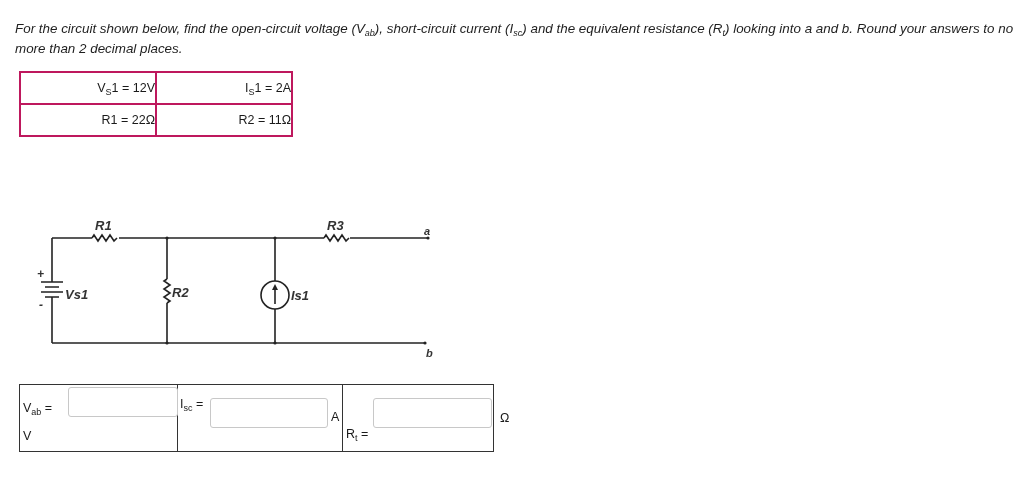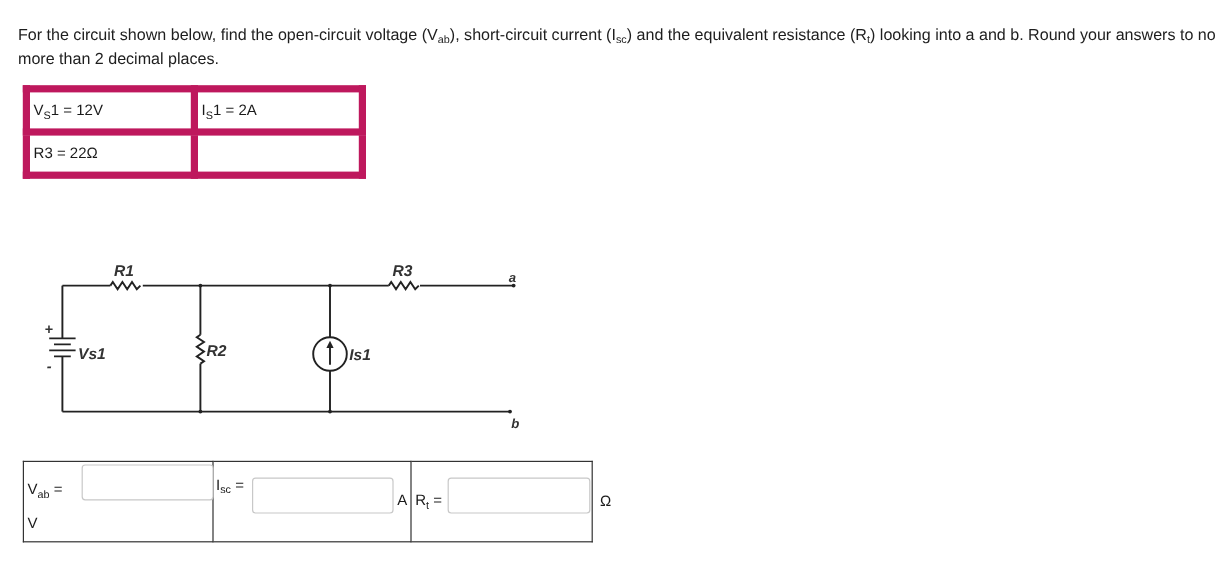--- a/index.html
+++ b/index.html
@@ -2,30 +2,31 @@
 <html><head>
 <meta charset="utf-8">
 <style>
   html, body { margin: 0; padding: 0; background: #ffffff; }
   body {
     width: 1024px; height: 483px; position: relative; overflow: hidden;
     font-family: "Liberation Sans", "DejaVu Sans", sans-serif; color: #1a1a1a;
   }
   .question {
     position: absolute; left: 15px; top: 19px; width: 1000px;
-    font-size: 13.4px; line-height: 20px; color: #1e1e1e;
+    font-size: 13.4px; line-height: 20px; color: #1e1e1e; font-style: italic;
   }
   .question sub { font-size: 9px; vertical-align: -3px; line-height: 0; }
   .given {
     position: absolute; left: 19px; top: 71px;
     border-collapse: collapse; font-size: 12.5px;
   }
   .given td {
-    border: 6px solid #be185d; height: 30px; padding: 0 0 0 3px;
+    border: 2px solid #be185d; height: 30px; padding: 0 0 0 3px;
     vertical-align: middle;
+    text-align: right;
   }
   .given td.c1 { width: 131px; }
   .given td.c2 { width: 131px; margin-left: 16px; }
   .given sub { font-size: 9px; vertical-align: -3px; line-height: 0; }
   .circuit { position: absolute; left: 0; top: 200px; }
   .answers {
     position: absolute; left: 19px; top: 384px;
     border-collapse: collapse; font-size: 12.5px;
   }
   .answers td { border: 1px solid #333; height: 66px; vertical-align: middle; padding: 0; }
@@ -44,22 +45,22 @@
 
 <div class="question"><span>For the circuit shown below, find the open-circuit voltage (V</span><sub>ab</sub><span>), short-circuit current (I</span><sub>sc</sub><span>) and the equivalent resistance (R</span><sub>t</sub><span>) looking into a and b. Round your answers to no more than 2 decimal places.</span></div>
 
 <table class="given">
   <tbody>
       <tr>
     <td class="c1"><span>V</span><sub>S</sub><span>1 = 12V</span></td>
     <td class="c2"><span>I</span><sub>S</sub><span>1 = 2A</span></td>
   </tr>
   <tr>
-    <td class="c1"><span>R3 = 22Ω</span></td>
-    <td class="c2"><span></span></td>
+    <td class="c1"><span>R1 = 22Ω</span></td>
+    <td class="c2"><span>R2 = 11Ω</span></td>
   </tr>
 </tbody>
   </table>
 
 <svg class="circuit" width="460" height="170" viewBox="0 200 460 170" xmlns="http://www.w3.org/2000/svg">
   <g stroke="#222" stroke-width="1.6" fill="none">
 
     <path d="M52 238 L92 238"></path>
 
     <path d="M92 238 l2 -3 l4 6 l4 -6 l4 6 l4 -6 l4 6 l3 -3"></path>
@@ -113,19 +114,19 @@
       <span class="lbl" style="left:3px; top:16px;"><span>V</span><sub>ab</sub><span> =</span></span>
       <input class="ans-input" style="left: 48px; top: 2px; width: 110px;" value="">
       <span class="lbl" style="left:3px; top:44px;">V</span>
     </td>
     <td class="cell2">
       <span class="lbl" style="left:2px; top:12px;"><span>I</span><sub>sc</sub><span> =</span></span>
       <input class="ans-input" style="left: 32px; top: 13px; width: 118px;" value="">
       <span class="lbl" style="left:153px; top:25px;">A</span>
     </td>
     <td class="cell3">
-      <span class="lbl" style="left:3px; top:25px;"><span>R</span><sub>t</sub><span> =</span></span>
+      <span class="lbl" style="left:3px; top:42px;"><span>R</span><sub>t</sub><span> =</span></span>
       <input class="ans-input" style="left: 30px; top: 13px; width: 119px;" value="">
       <span class="lbl" style="left:157px; top:26px;">Ω</span>
     </td>
   </tr>
 </tbody>
   </table>
 
 </body></html>

